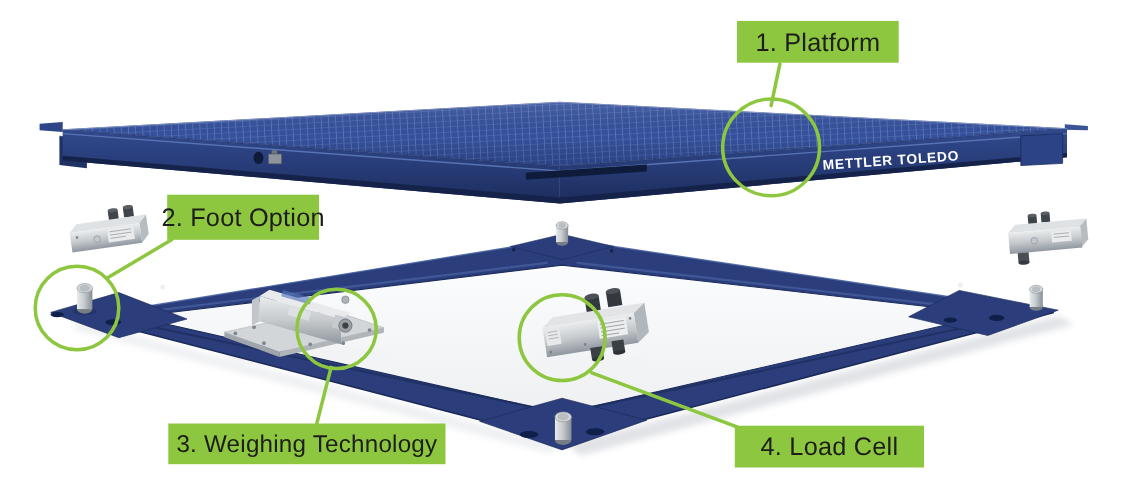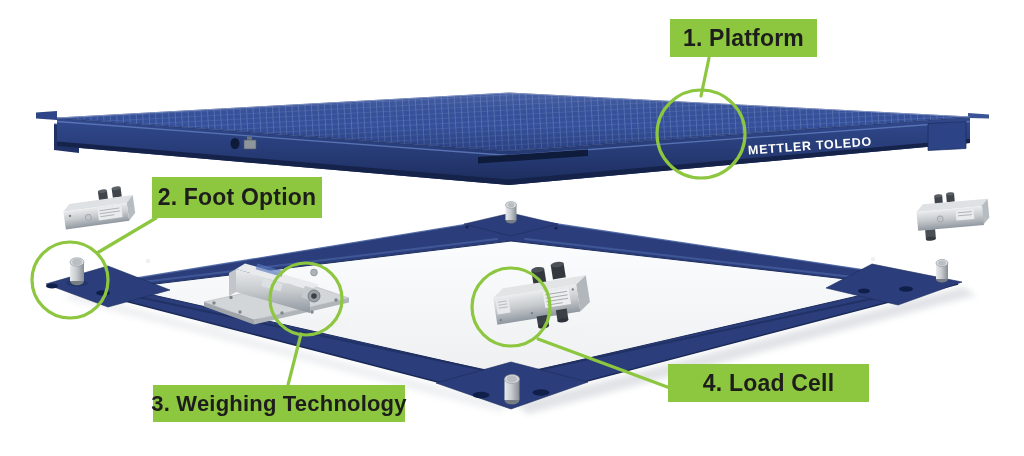--- a/index.html
+++ b/index.html
@@ -6,26 +6,26 @@
   .canvas{
     position:relative;width:1024px;height:456px;overflow:hidden;
     background:var(--background,#ffffff);
     font-family:"Liberation Sans",sans-serif;
   }
   .canvas svg{position:absolute;left:0;top:0;}
   .lbl{
     position:absolute;display:flex;align-items:center;justify-content:center;
     background:var(--callout-green,#8dc63f);
     color:var(--label-text,#1d1d1b);
-    font-weight:700;letter-spacing:.2px;white-space:nowrap;
+    font-weight:400;letter-spacing:.2px;white-space:nowrap;
   }
   #lab1{left:670px;top:19px;width:147px;height:38px;font-size:23px;}
-  #lab2{left:152px;top:177px;width:170px;height:41px;font-size:23px;}
+  #lab2{left:152px;top:177px;width:138px;height:41px;font-size:23px;}
   #lab3{left:153px;top:385px;width:252px;height:37px;font-size:22px;}
-  #lab4{left:668px;top:364px;width:201px;height:38px;font-size:23px;}
+  #lab4{left:668px;top:387px;width:172px;height:38px;font-size:23px;}
   .grn{stroke:var(--callout-green,#8dc63f);fill:none;stroke-width:3.2px;stroke-linecap:round;}
   .c-frame{fill:var(--frame-blue,#2b3e7b);}
   .c-plat{fill:var(--platform-blue,#35519c);}
   .brand{fill:var(--brand-white,#ffffff);font-family:"Liberation Sans",sans-serif;font-weight:bold;font-size:12.5px;letter-spacing:.7px;}
 </style>
 </head>
 <body>
 
 <div class="canvas">
 

